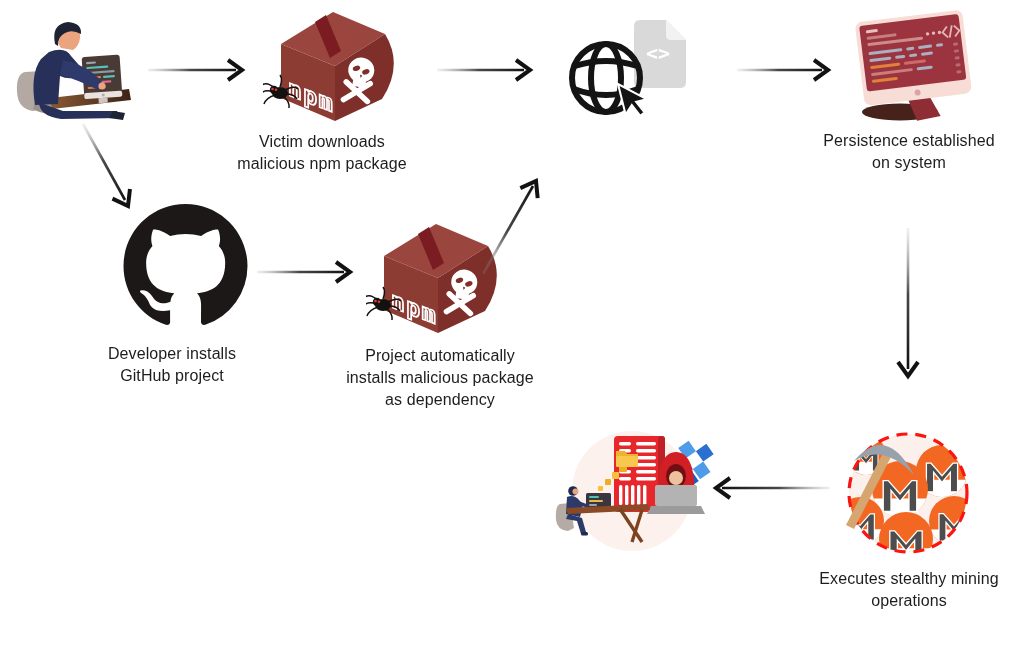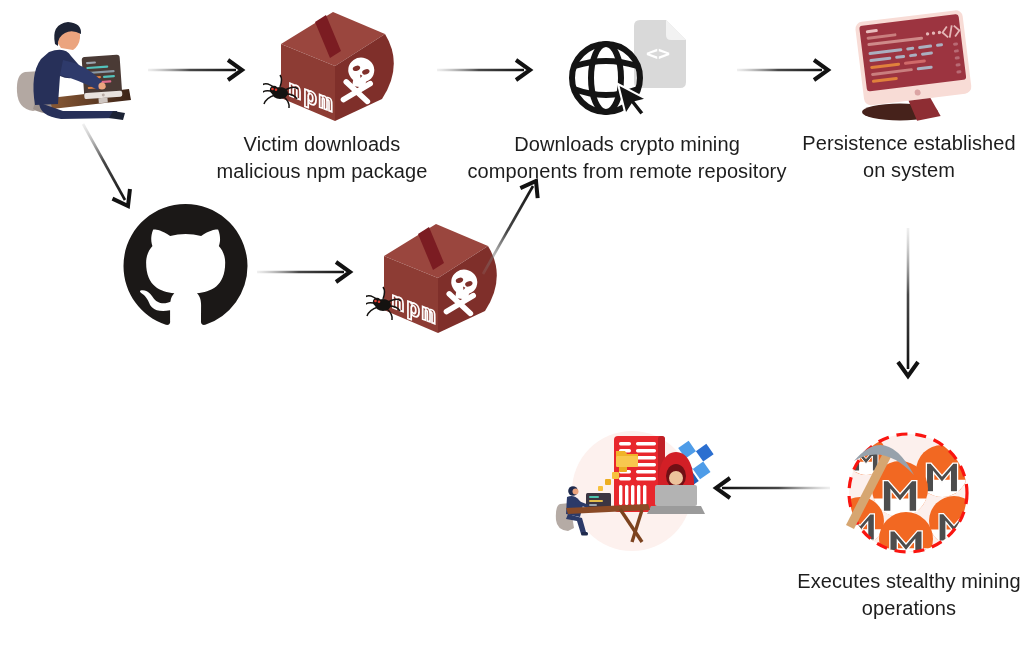--- a/index.html
+++ b/index.html
@@ -4,21 +4,21 @@
 <style>
   html,body{margin:0;padding:0;background:#fff;}
   .canvas{
     position:relative;width:1024px;height:652px;background:#fff;overflow:hidden;
     font-family:"Liberation Sans","DejaVu Sans",sans-serif;
   }
   .node{position:absolute;}
   .node svg{display:block;}
   .label{
     position:absolute;text-align:center;white-space:pre-line;
-    font-size:20px;line-height:27px;color:#1d1d1d;letter-spacing:0.1px;
+    font-size:16px;line-height:22px;color:#1d1d1d;letter-spacing:0.1px;
   }
   .arrows{position:absolute;left:0;top:0;pointer-events:none;}
 </style>
 </head>
 <body>
 
 <div class="canvas">
 
   <svg width="0" height="0" style="position:absolute" aria-hidden="true">
     <defs>
@@ -370,25 +370,28 @@
       <line x1="830" y1="488" x2="722" y2="488" stroke="url(#g8)" stroke-width="2.6"></line>
       <g transform="translate(716,488) rotate(180)">
           <path d="M-14,-10 L0,0 L-14,10" fill="none" stroke="#121212" stroke-width="4"></path>
         </g>
     </g>
   </svg>
 
   <div class="label" style="left:192px;top:131px;width:260px">Victim downloads
 malicious npm package</div>
 
-  <div class="label" style="left:467px;top:131px;width:320px">Downloads crypto mining
-components from remote repository</div>
 
   <div class="label" style="left:784px;top:130px;width:250px">Persistence established
 on system</div>
 
-
+  <div class="label" style="left:42px;top:343px;width:260px">Developer installs
+GitHub project</div>
+
+  <div class="label" style="left:310px;top:345px;width:260px">Project automatically
+installs malicious package
+as dependency</div>
 
   <div class="label" style="left:779px;top:568px;width:260px">Executes stealthy mining
 operations</div>
 
 
 </div>
 
 </body></html>

